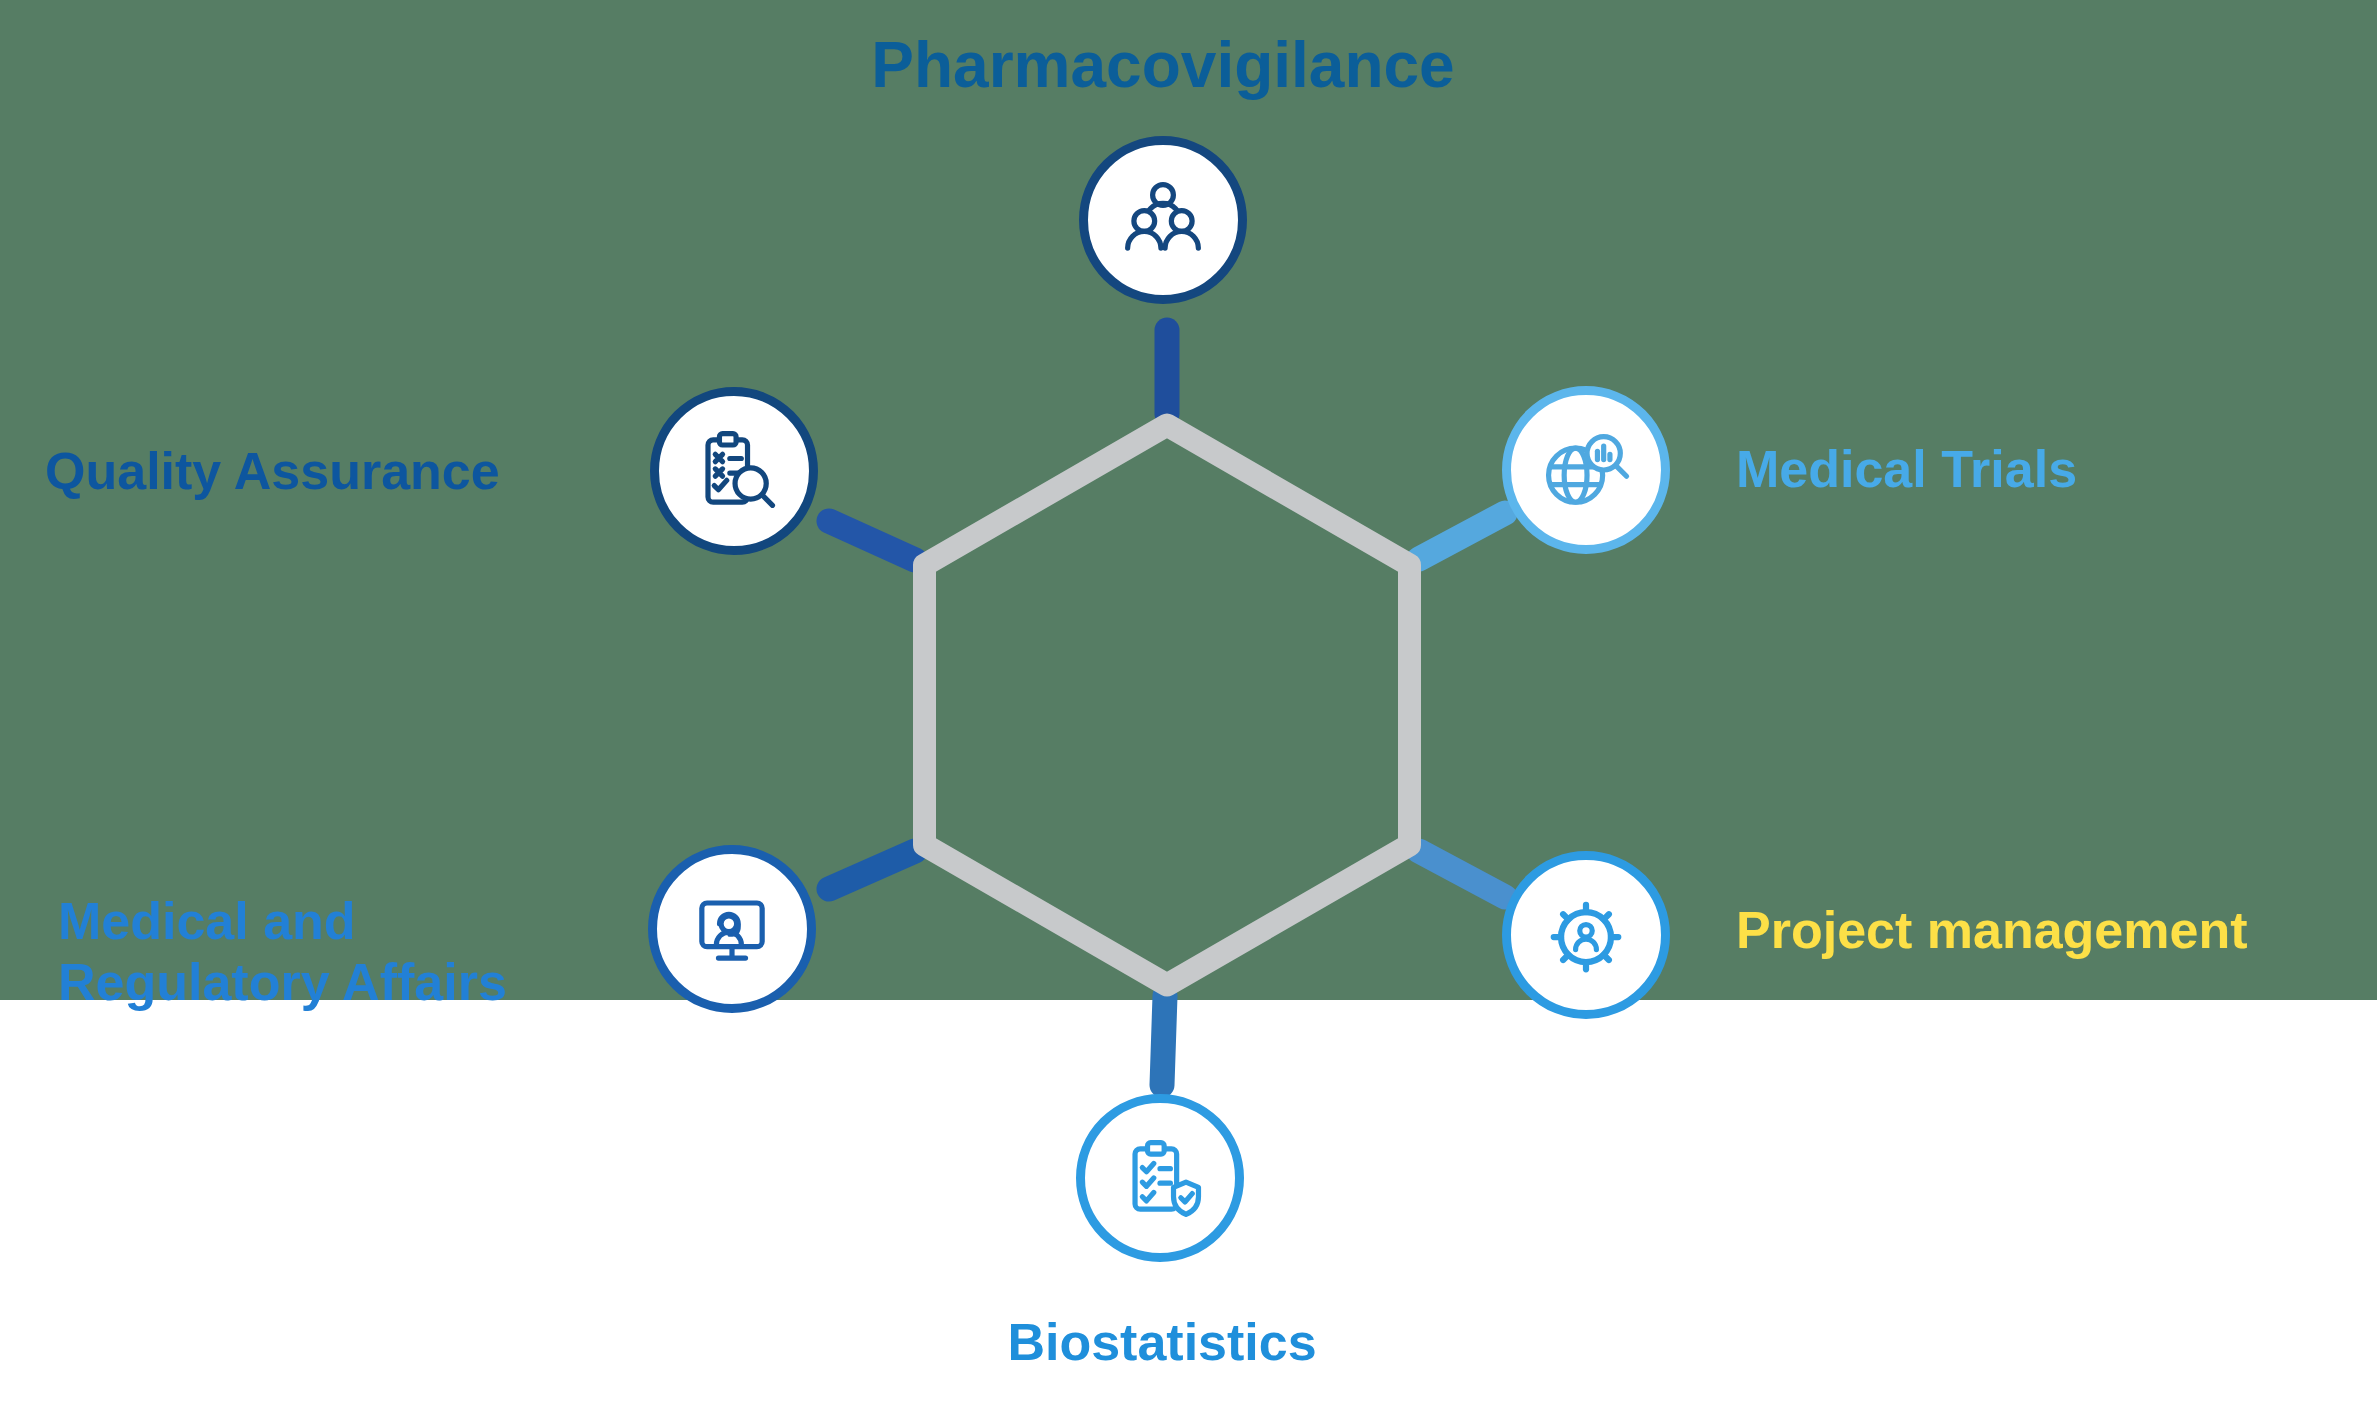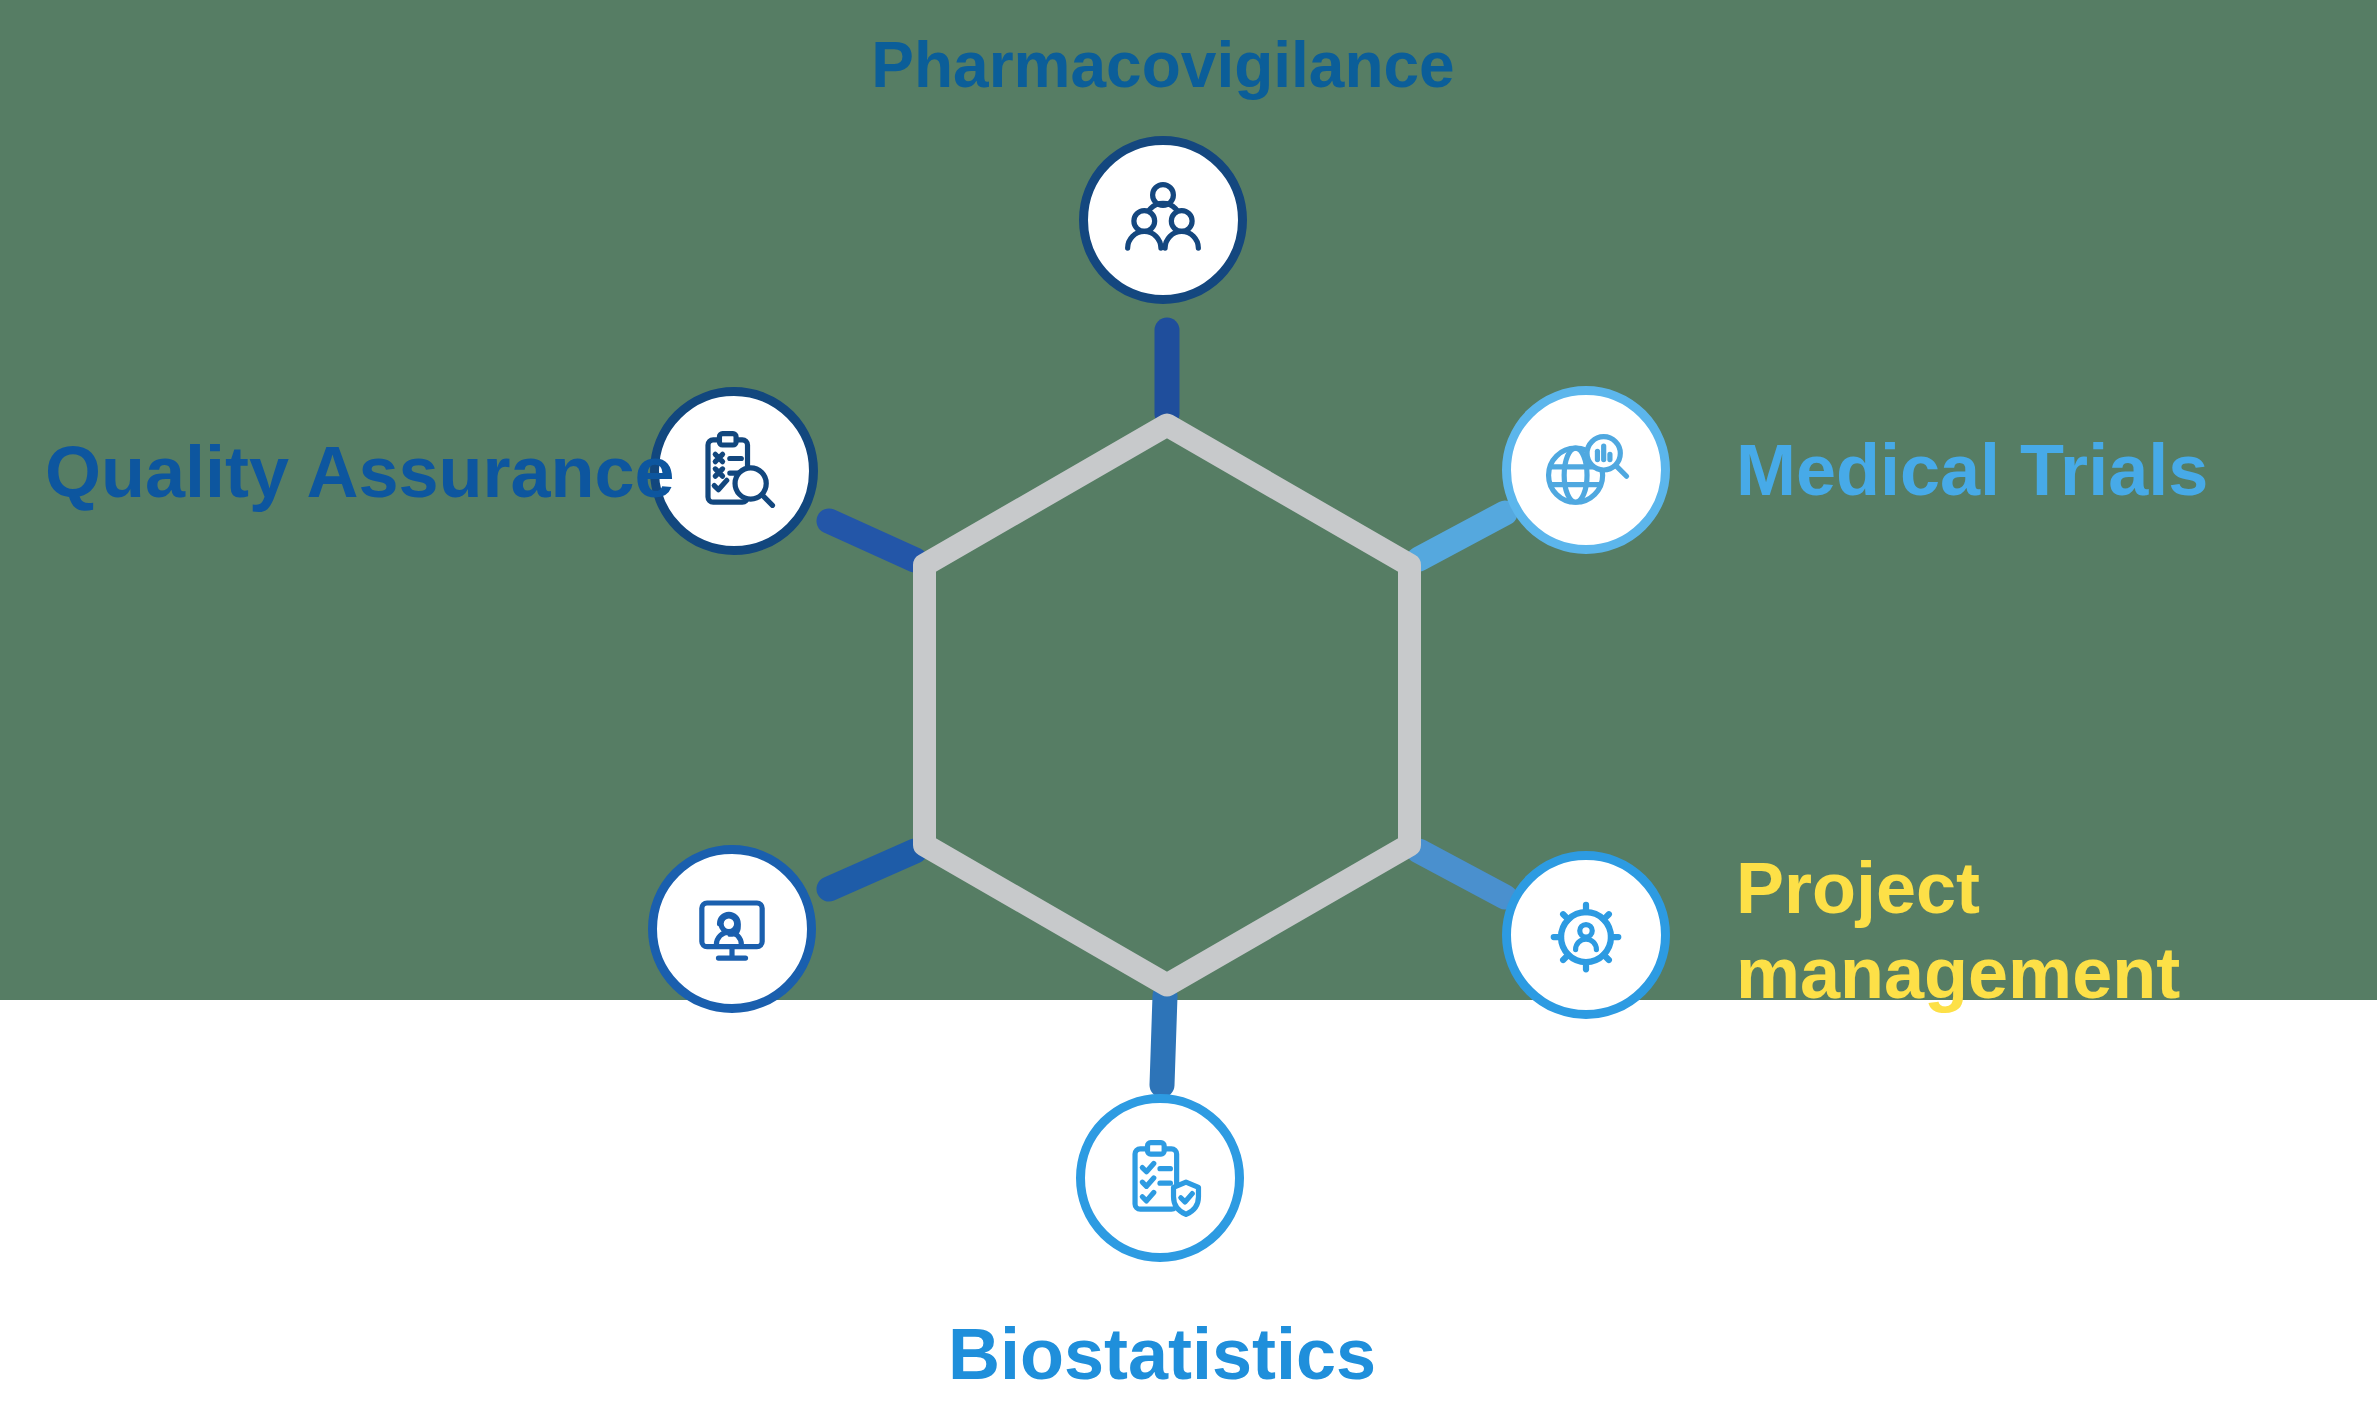--- a/index.html
+++ b/index.html
@@ -29,21 +29,21 @@
   }
   .node-circle svg {
     width: 104px;
     height: 104px;
     display: block;
   }
   .label {
     position: absolute;
     font-weight: bold;
     white-space: pre-line;
-    font-size: 72px;
+    font-size: 52px;
     line-height: 1.18;
     letter-spacing: 0px;
   }
   .label-center-x { transform: translateX(-50%); text-align: center; }
   .label-center-y { transform: translateY(-50%); }
   .label-pharma { font-size: 64px; }
 </style>
 </head>
 <body>
 
@@ -155,16 +155,18 @@
   </div>
 
   <div class="label label-center-x label-pharma" style="left: 1163px; top: 28px; color: rgb(11, 94, 153);">Pharmacovigilance</div>
 
   <div class="label label-center-y" style="left: 1736px; top: 470px; color: rgb(71, 170, 232);">Medical Trials</div>
 
   <div class="label label-center-y" style="left: 1736px; top: 931px; color: #fde047;">Project management</div>
 
   <div class="label label-center-x" style="left: 1162px; top: 1312px; color: rgb(31, 143, 219);">Biostatistics</div>
 
+  <div class="label label-center-y" style="left: 58px; top: 952px; color: rgb(34, 128, 214);">Medical and
+Regulatory Affairs</div>
 
   <div class="label label-center-y" style="left: 45px; top: 472px; color: rgb(13, 86, 159);">Quality Assurance</div>
 
 </div>
 
 </body></html>

